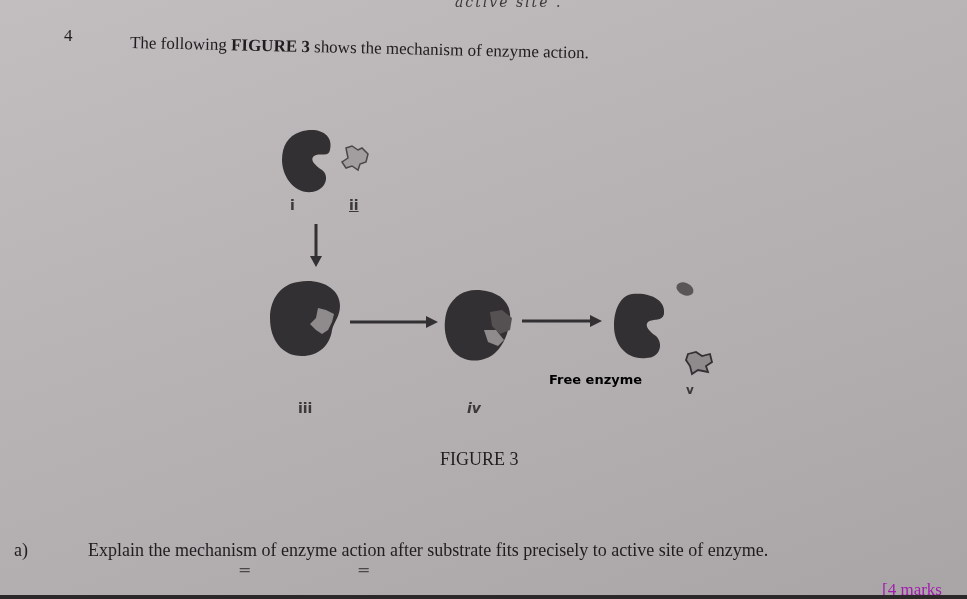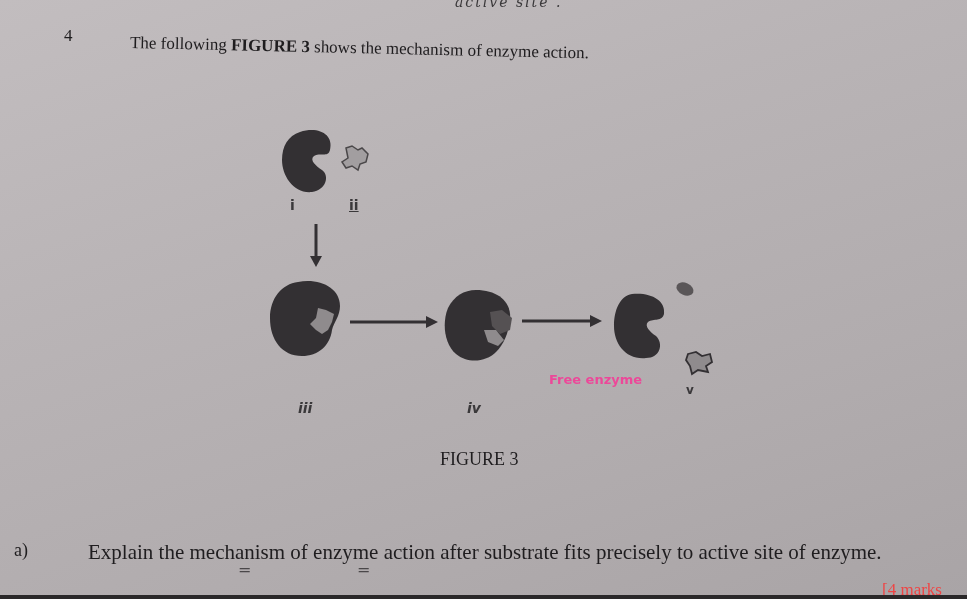--- a/index.html
+++ b/index.html
@@ -14,27 +14,27 @@
     font-family: "DejaVu Serif", serif; font-style: italic;
     color: #3a383a; font-size: 14px; left: 455px; top: -6px; letter-spacing: 2px;
   }
   .qnum { left: 64px; top: 26px; font-size: 17px; }
   .qtext { left: 130px; top: 33px; font-size: 17px; transform: rotate(1.3deg); transform-origin: left center; }
   .qtext b { font-weight: bold; }
   .roman {
     font-family: "DejaVu Sans", sans-serif; font-weight: bold; font-size: 14px; color: #3a383a;
   }
   .label-free {
-    font-family: "DejaVu Sans", sans-serif; font-weight: bold; font-size: 13px; color: #ec4899;
+    font-family: "DejaVu Sans", sans-serif; font-weight: bold; font-size: 13px; color: #000000;
     left: 549px; top: 372px;
   }
   .fig-caption { left: 440px; top: 449px; font-size: 18px; }
   .sub-label { left: 14px; top: 540px; font-size: 18px; }
-  .sub-text { left: 88px; top: 540px; font-size: 21px; }
-  .marks { left: 882px; top: 580px; font-size: 17px; color: #ef4444; }
+  .sub-text { left: 88px; top: 540px; font-size: 18px; }
+  .marks { left: 882px; top: 580px; font-size: 17px; color: #a21caf; }
   .bottom-bar { left: 0; top: 595px; width: 967px; height: 4px; background: #2a2829; }
   .pen { color: #4a4749; font-size: 16px; font-family: "DejaVu Sans", sans-serif; }
   svg { position: absolute; left: 0; top: 0; }
 </style>
 </head>
 <body>
 
 <div class="abs handwriting">active site .</div>
 
 <div class="abs qnum">4</div>
@@ -85,21 +85,21 @@
 
     <g>
       <ellipse cx="685" cy="289" rx="9" ry="6" fill="#5a5658" transform="rotate(25 685 289)"></ellipse>
       <path d="M688,354 L696,352 L702,356 L710,354 L712,362 L706,366 L708,372 L698,370 L692,374 L690,366 L686,360 Z" fill="#8f8b8d" stroke="#333033" stroke-width="1.8"></path>
     </g>
   </svg>
 </div>
 
 <div class="abs roman" style="left:290px; top:197px;">i</div>
 <div class="abs roman" style="left:349px; top:197px;text-decoration:underline;">ii</div>
-<div class="abs roman" style="left:298px; top:400px;font-style:italic;">iii</div>
+<div class="abs roman" style="left:298px; top:400px;">iii</div>
 <div class="abs roman" style="left:467px; top:400px;font-style:italic;">iv</div>
 <div class="abs label-free">Free enzyme</div>
 <div class="abs roman" style="left:686px; top:383px; font-size:12px;">v</div>
 
 <div class="abs fig-caption">FIGURE 3</div>
 
 <div class="abs sub-label">a)</div>
 <div class="abs sub-text">Explain the mechanism of enzyme action after substrate fits precisely to active site of enzyme.</div>
 
 <div class="abs pen" style="left:238px; top:560px;">=</div>

